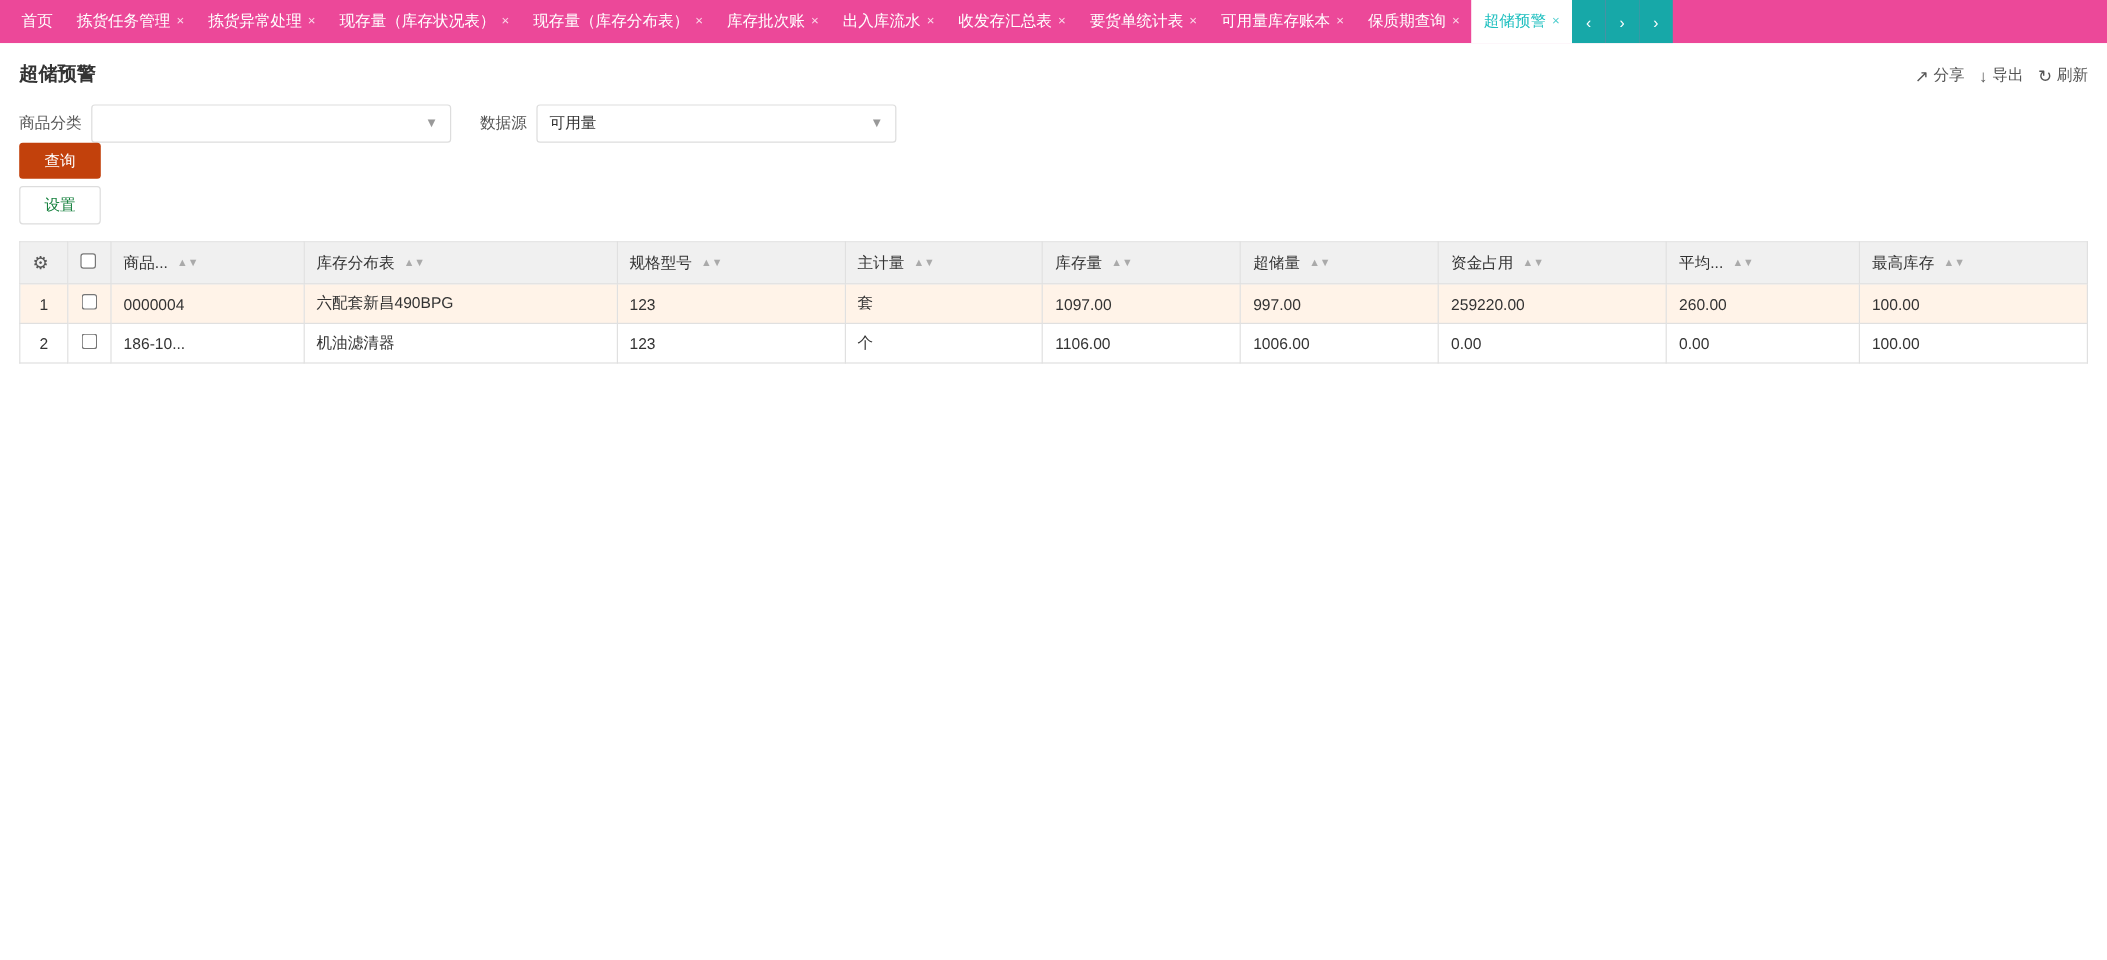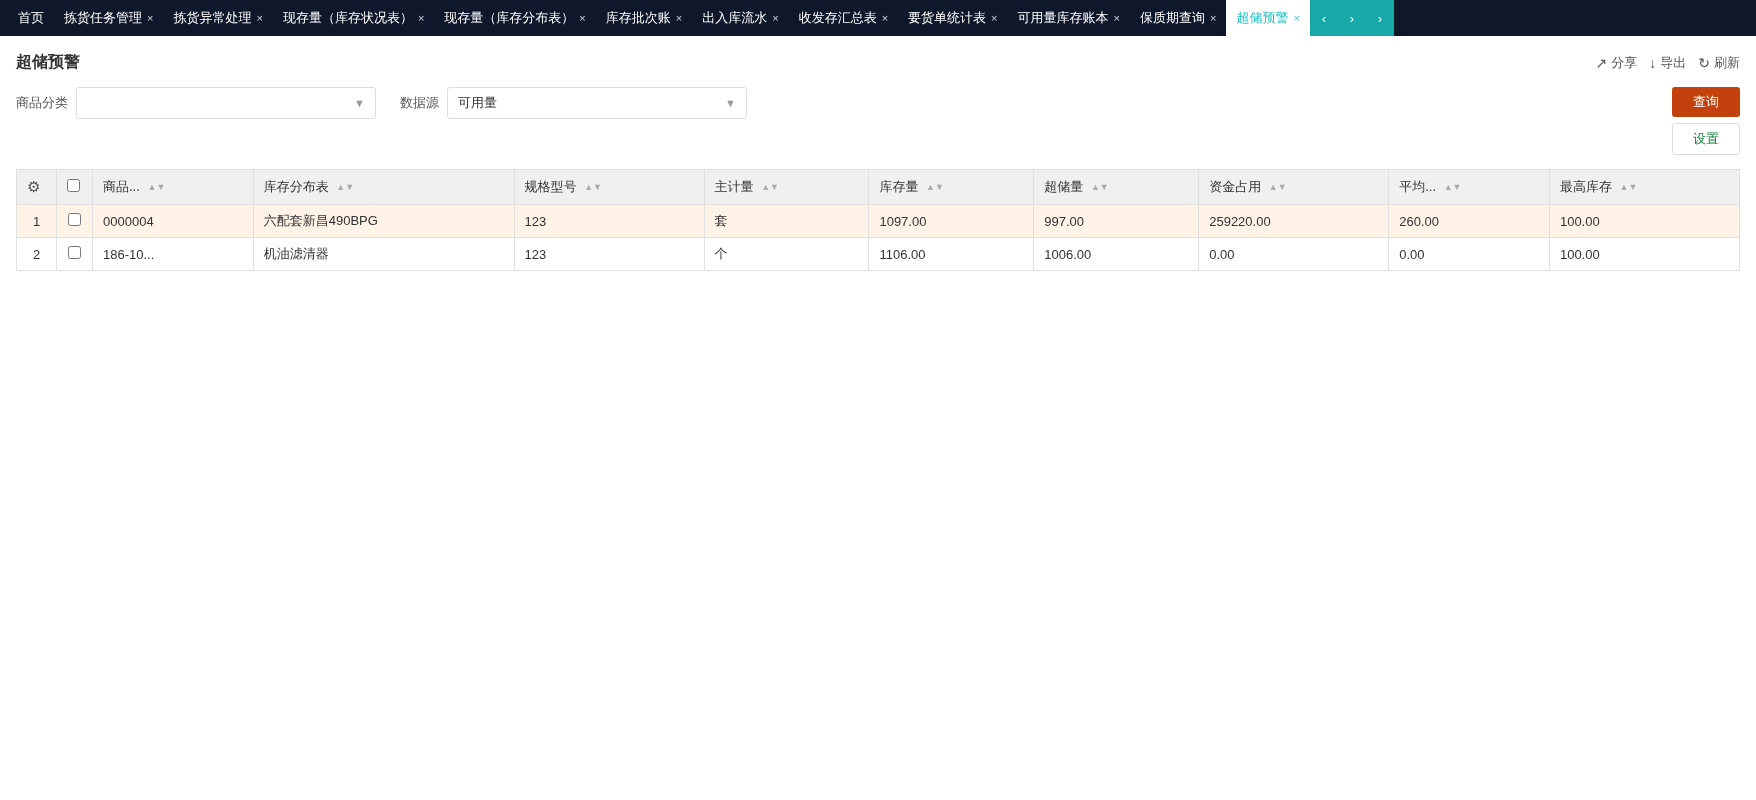--- a/index.html
+++ b/index.html
@@ -2,21 +2,21 @@
 <html><head>
   <meta charset="utf-8">
   <style>
     * { box-sizing: border-box; margin: 0; padding: 0; }
     body { font-family: 'Microsoft YaHei', Arial, sans-serif; font-size: 13px; background: #f5f5f5; color: #333; }
 
     
     .topbar {
       display: flex;
       align-items: center;
-      background: #0f172a;
+      background: #ec4899;
       height: 36px;
       padding: 0 0 0 8px;
       overflow: hidden;
       white-space: nowrap;
     }
     .topbar-item {
       display: inline-flex;
       align-items: center;
       padding: 0 10px;
       height: 36px;
@@ -232,21 +232,21 @@
         <span style="font-size:14px;">↓</span>
         <span>导出</span>
       </div>
       <div class="action-link">
         <span style="font-size:14px;">↻</span>
         <span>刷新</span>
       </div>
     </div>
   </div>
 
-  <div style="display:flex; align-items:flex-start; justify-content:space-between; margin-bottom:14px;">
+  <div style="display:flex; align-items:flex-start; justify-content:space-between; margin-bottom:14px;flex-direction:column;">
     <div style="display:flex; align-items:center; gap:24px; flex-wrap:wrap;">
       <div class="filter-item">
         <span class="filter-label">商品分类</span>
         <div class="filter-select">
           <span class="filter-select-value"></span>
           <span class="filter-select-arrow">▼</span>
         </div>
       </div>
       <div class="filter-item">
         <span class="filter-label">数据源</span>

